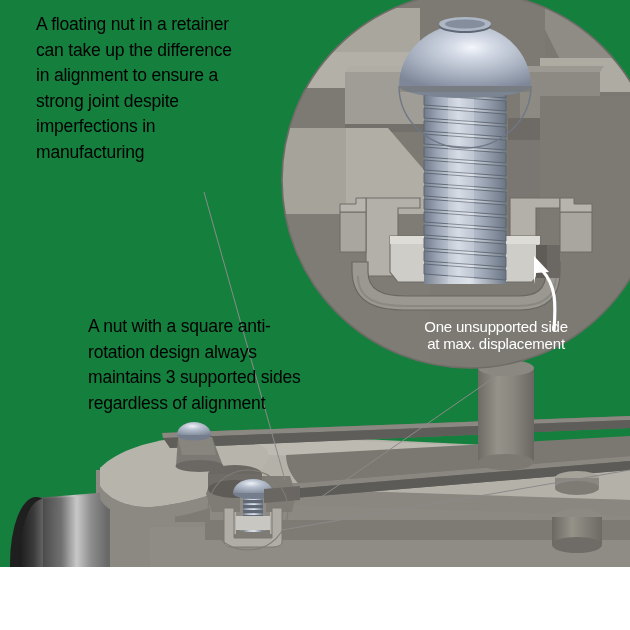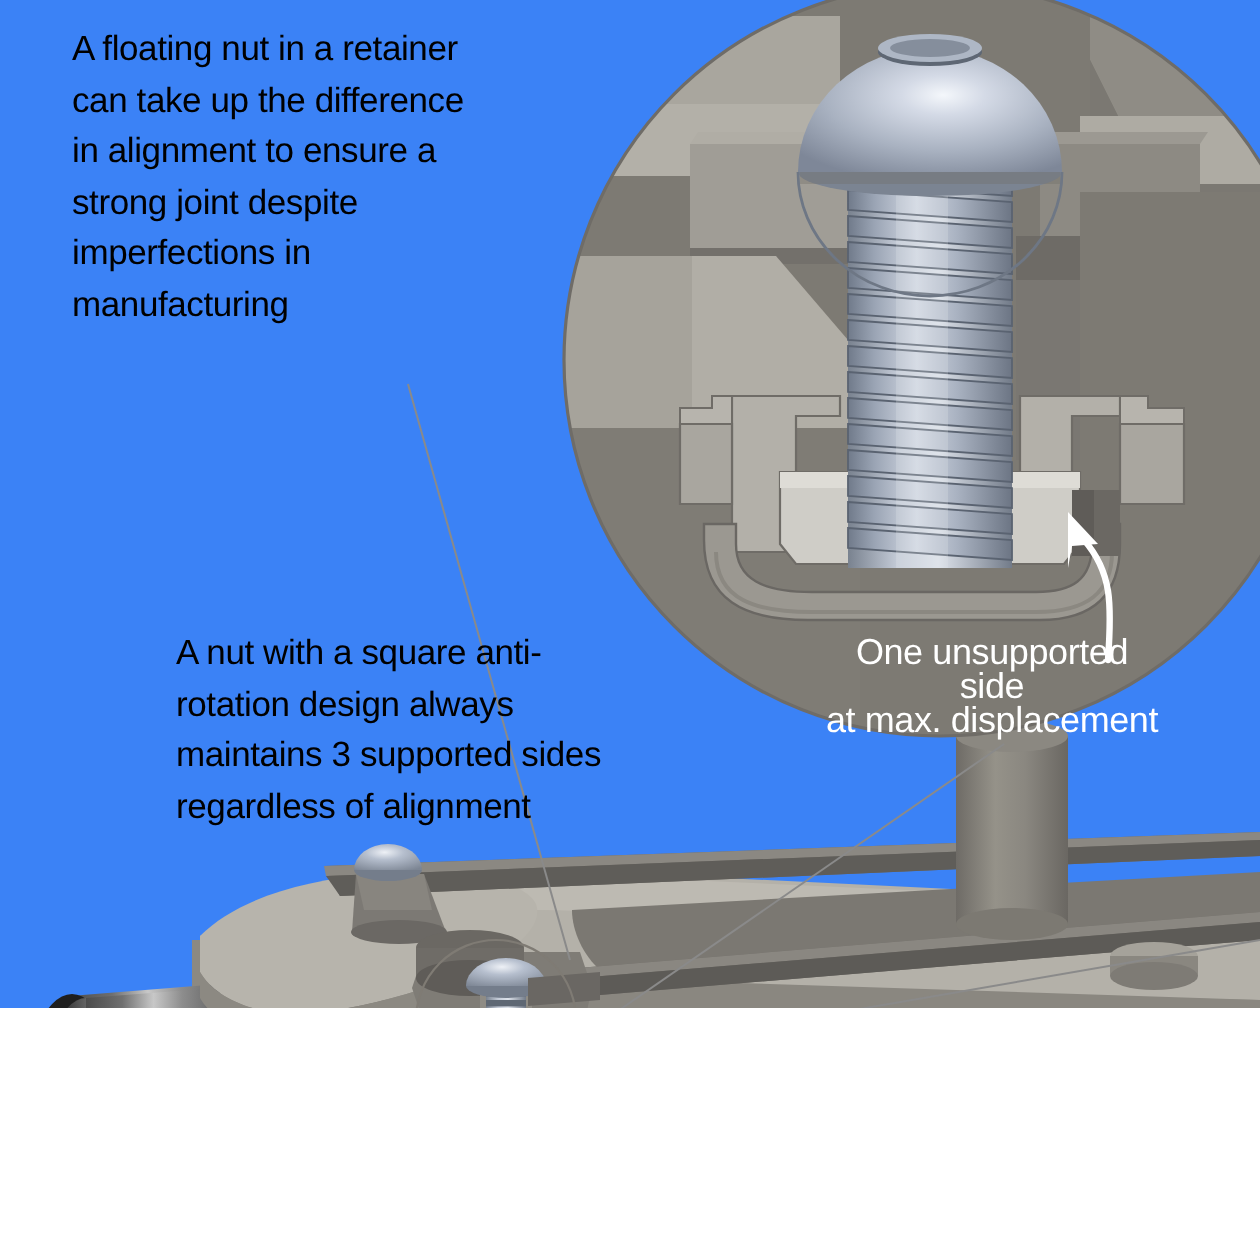--- a/index.html
+++ b/index.html
@@ -3,22 +3,22 @@
 <meta charset="utf-8">
 <style>
   html, body {
     margin: 0;
     padding: 0;
     background: #ffffff;
   }
   #stage {
     position: relative;
     width: 630px;
-    height: 504px;
-    background: #3b82f6;
+    height: 567px;
+    background: #15803d;
     overflow: hidden;
     font-family: "Liberation Sans", sans-serif;
   }
   #artboard {
     position: absolute;
     left: 0;
     top: 0;
     width: 630px;
     height: 630px;
   }
@@ -40,21 +40,21 @@
     left: 88px;
     top: 314px;
     width: 255px;
     font-size: 17.5px;
     line-height: 25.5px;
   }
   #note-unsupported {
     left: 411px;
     top: 318px;
     width: 170px;
-    font-size: 18px;
+    font-size: 15px;
     line-height: 17px;
     color: #ffffff;
     text-align: center;
   }
 </style>
 </head>
 <body>
 
 <div id="stage">
 

